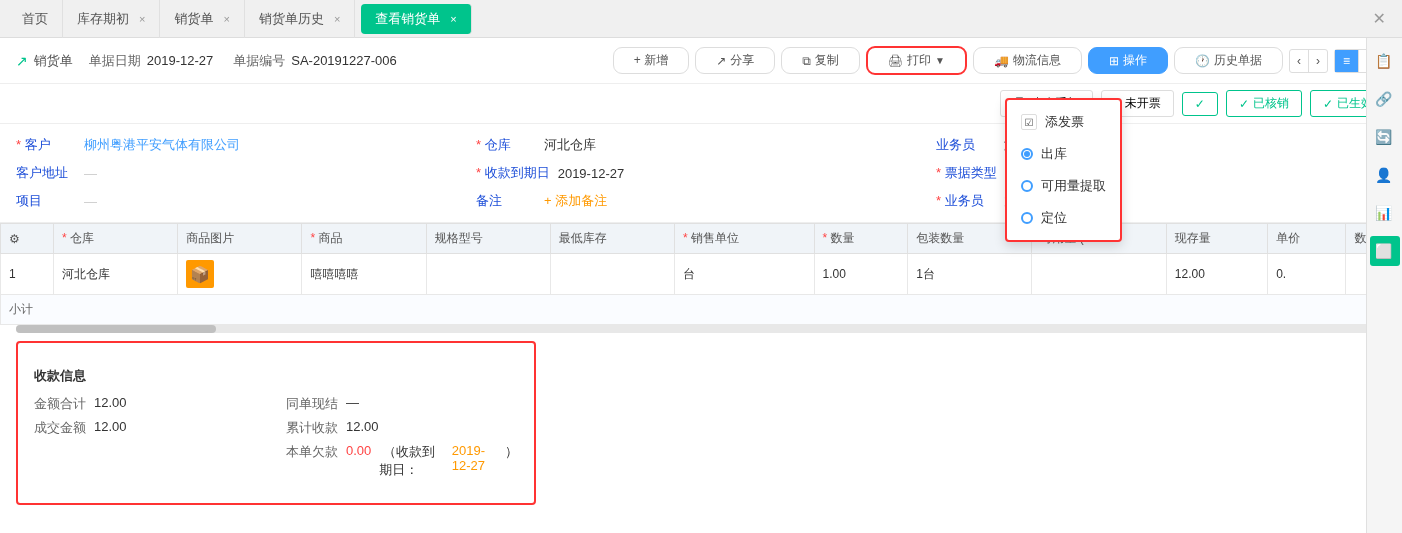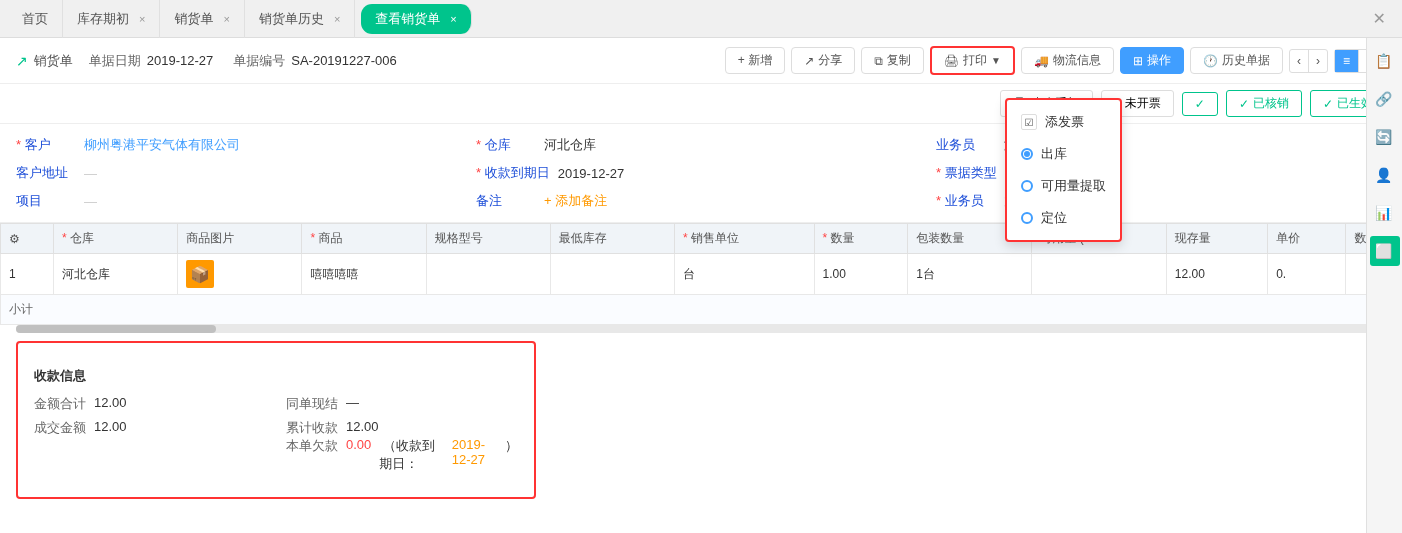--- a/index.html
+++ b/index.html
@@ -7,21 +7,21 @@
 
     
     .tab-bar {
       display: flex; align-items: center; background: #f0f0f0; border-bottom: 1px solid #ddd;
       height: 38px; padding: 0 8px; position: relative;
     }
     .tab-item {
       display: flex; align-items: center; padding: 0 14px; height: 38px; cursor: pointer;
       font-size: 13px; color: #555; border-right: 1px solid #e0e0e0; gap: 6px;
     }
-    .tab-item.highlight { background: #00c48c; color: #fff; border-radius: 11px; margin: 4px 6px; height: 30px; }
+    .tab-item.highlight { background: #00c48c; color: #fff; border-radius: 4px; margin: 4px 6px; height: 30px; }
     .tab-close { font-size: 11px; color: #999; cursor: pointer; margin-left: 4px; }
     .tab-bar-close { margin-left: auto; font-size: 16px; color: #999; cursor: pointer; padding: 4px 8px; }
 
     
     .main-content { background: #fff; height: calc(533px - 38px); overflow: hidden; position: relative; }
 
     
     .doc-header {
       display: flex; align-items: center; padding: 8px 16px; border-bottom: 1px solid #eee;
       background: #fff; gap: 16px;
@@ -31,22 +31,22 @@
     .doc-meta { display: flex; align-items: center; gap: 20px; flex: 1; }
     .doc-meta-item { display: flex; align-items: center; gap: 6px; font-size: 13px; color: #333; }
     .doc-meta-label { color: #666; }
     .doc-meta-value { color: #333; font-weight: 500; }
 
     
     .toolbar {
       display: flex; align-items: center; gap: 6px; margin-left: auto;
     }
     .btn-toolbar {
-      display: flex; align-items: center; gap: 4px; padding: 4px 12px;
-      border: 1px solid #ddd; border-radius: 4px; background: #fff;
+      display: flex; align-items: center; gap: 4px; padding: 4px 20px;
+      border: 1px solid #ddd; border-radius: 9px; background: #fff;
       cursor: pointer; font-size: 12px; color: #555; white-space: nowrap;
     }
     .btn-nav { display: flex; align-items: center; border: 1px solid #ddd; border-radius: 3px; background: #fff; }
     .btn-nav-item { padding: 4px 7px; cursor: pointer; color: #555; font-size: 12px; border-right: 1px solid #ddd; }
     .btn-nav-item:last-child { border-right: none; }
     .btn-view { display: flex; align-items: center; border: 1px solid #ddd; border-radius: 3px; background: #fff; }
     .btn-view-item { padding: 4px 8px; cursor: pointer; color: #555; font-size: 12px; border-right: 1px solid #ddd; }
     .btn-view-item:last-child { border-right: none; }
     .btn-view-item.active { background: #409eff; color: #fff; }
 
@@ -378,21 +378,21 @@
       </div>
       <div>
         <div class="payment-row">
           <span class="payment-label">同单现结</span>
           <span class="payment-value">—</span>
         </div>
         <div class="payment-row" style="margin-top:6px;">
           <span class="payment-label">累计收款</span>
           <span class="payment-value">12.00</span>
         </div>
-        <div class="payment-row" style="">
+        <div class="payment-row" style="margin-top:6px;">
           <span class="payment-label">本单欠款</span>
           <span class="payment-value red">0.00</span>
           <span class="payment-value">&nbsp;（收款到期日：</span>
           <span class="payment-value date">2019-12-27</span>
           <span class="payment-value">）</span>
         </div>
       </div>
     </div>
   </div>
 

